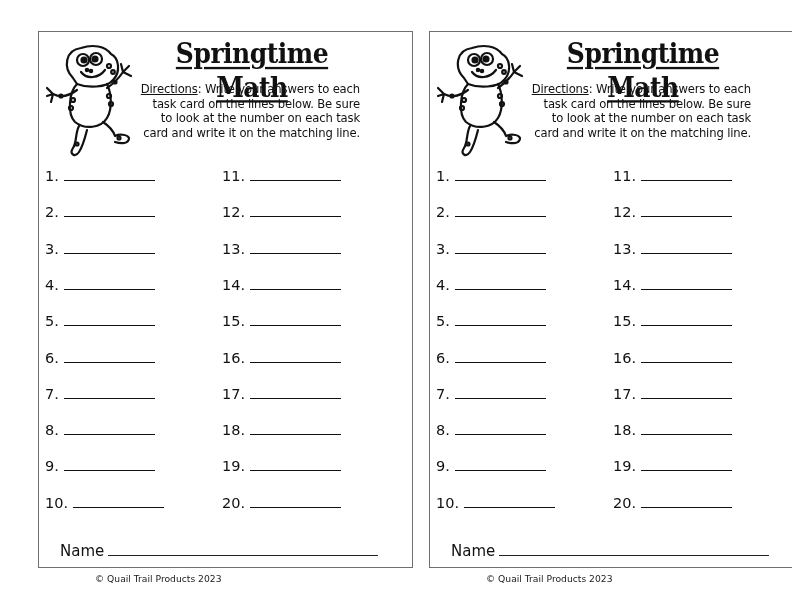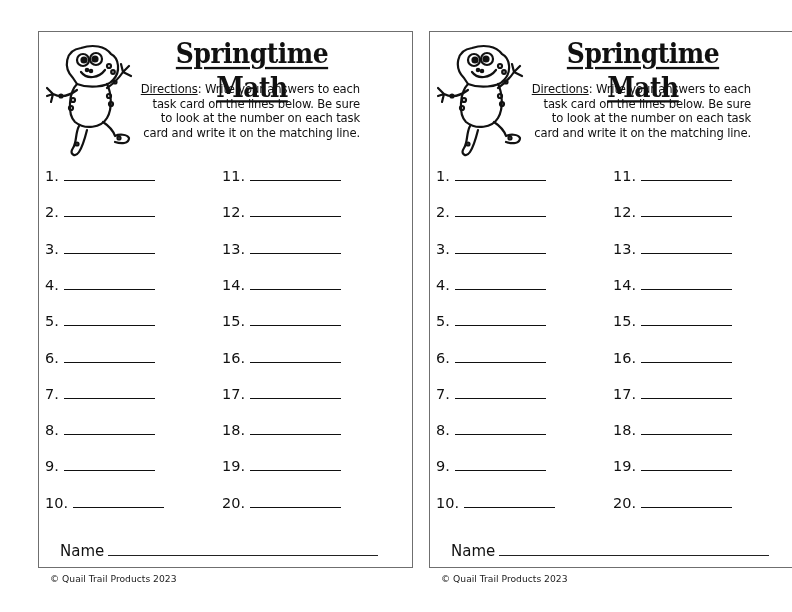--- a/index.html
+++ b/index.html
@@ -33,21 +33,21 @@
     display: inline-block; width: 91px; border-bottom: 1px solid #111; height: 14px;
     vertical-align: baseline; margin-left: 5px;
   }
   .name {
     position: absolute; left: 21px; top: 510px; font-size: 15px; white-space: nowrap;
   }
   .name .line {
     display: inline-block; width: 270px; border-bottom: 1px solid #222; height: 10px; margin-left: 4px;
   }
   .copyright {
-    position: absolute; top: 573px; font-size: 9.2px; color: #222; white-space: nowrap;
+    position: absolute; top: 573px; font-size: 9.2px; color: #222; white-space: nowrap; margin-left: 45px;
   }
 </style>
 </head>
 <body>
 
 <div id="root">
   <div class="card left">
     <svg class="frog" viewBox="0 0 92 122" fill="none" stroke="#111" stroke-width="2.2" stroke-linecap="round" stroke-linejoin="round">
       <path d="M30 40 C20 30 22 12 38 10 C50 6 62 8 68 16 C76 20 78 34 70 42 C64 50 44 50 34 46 Z"></path>
       <circle cx="40" cy="22" r="6"></circle>

